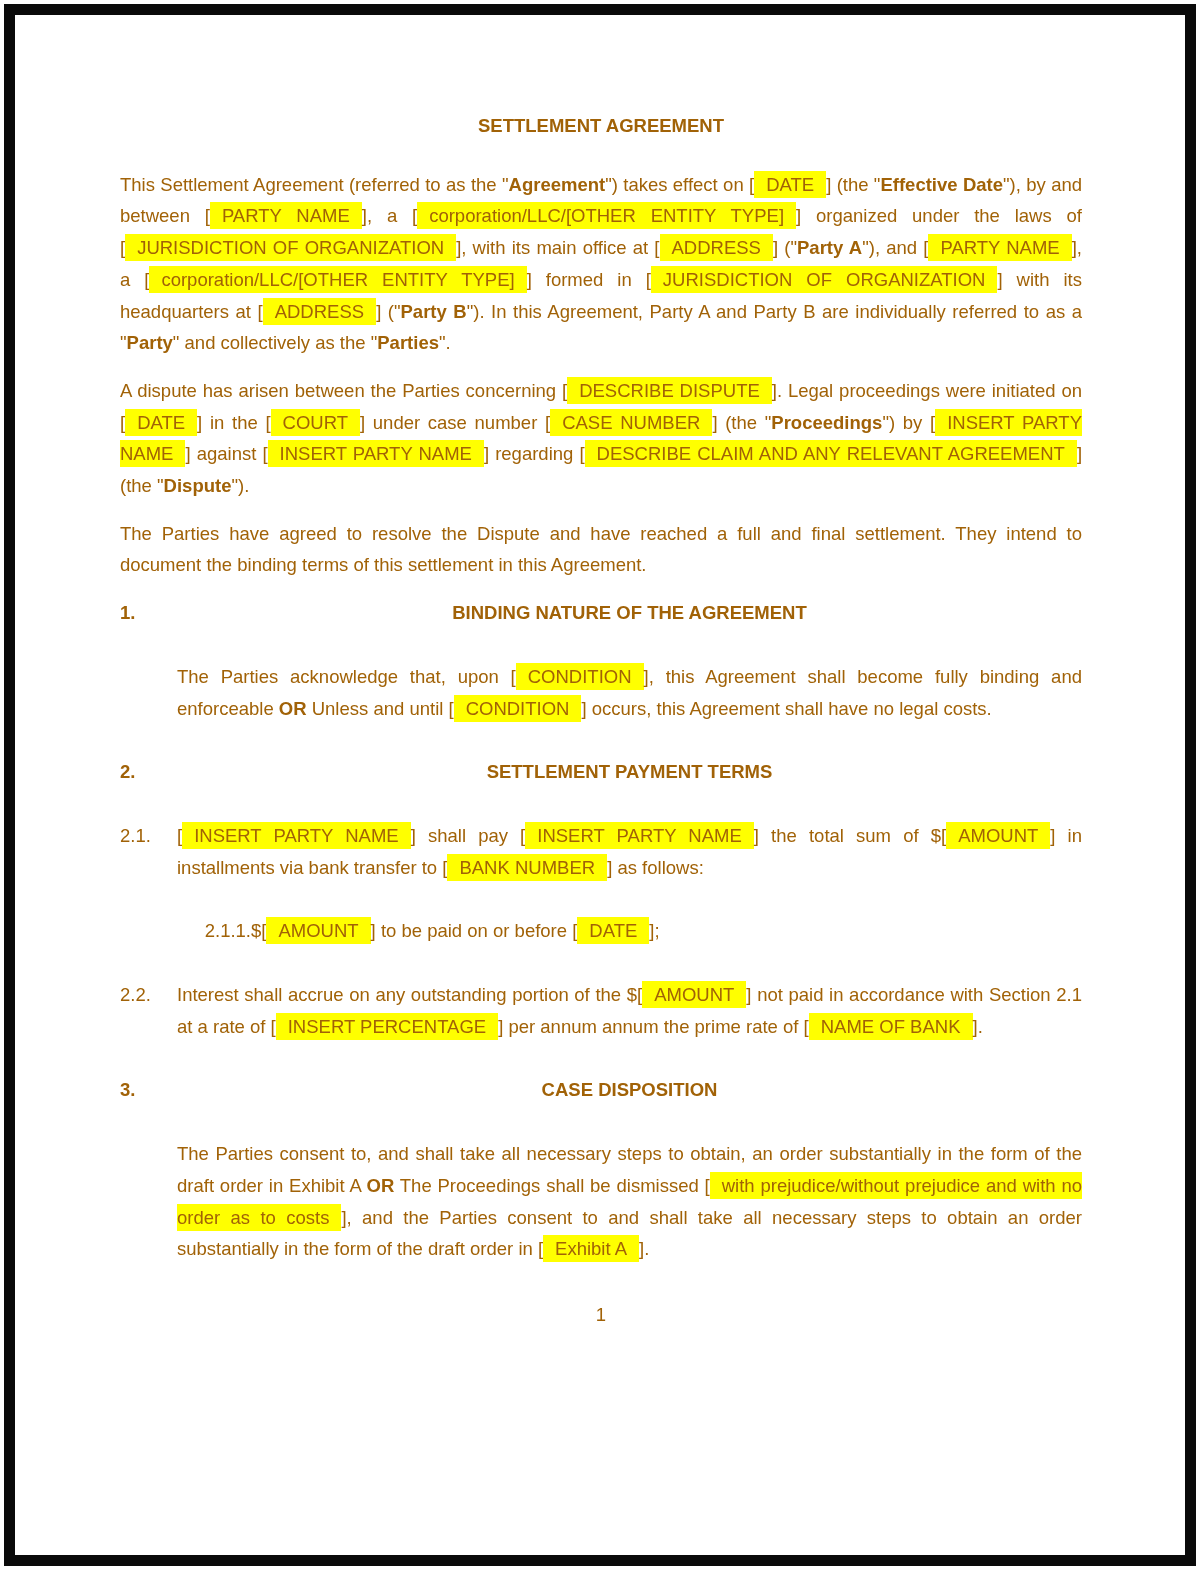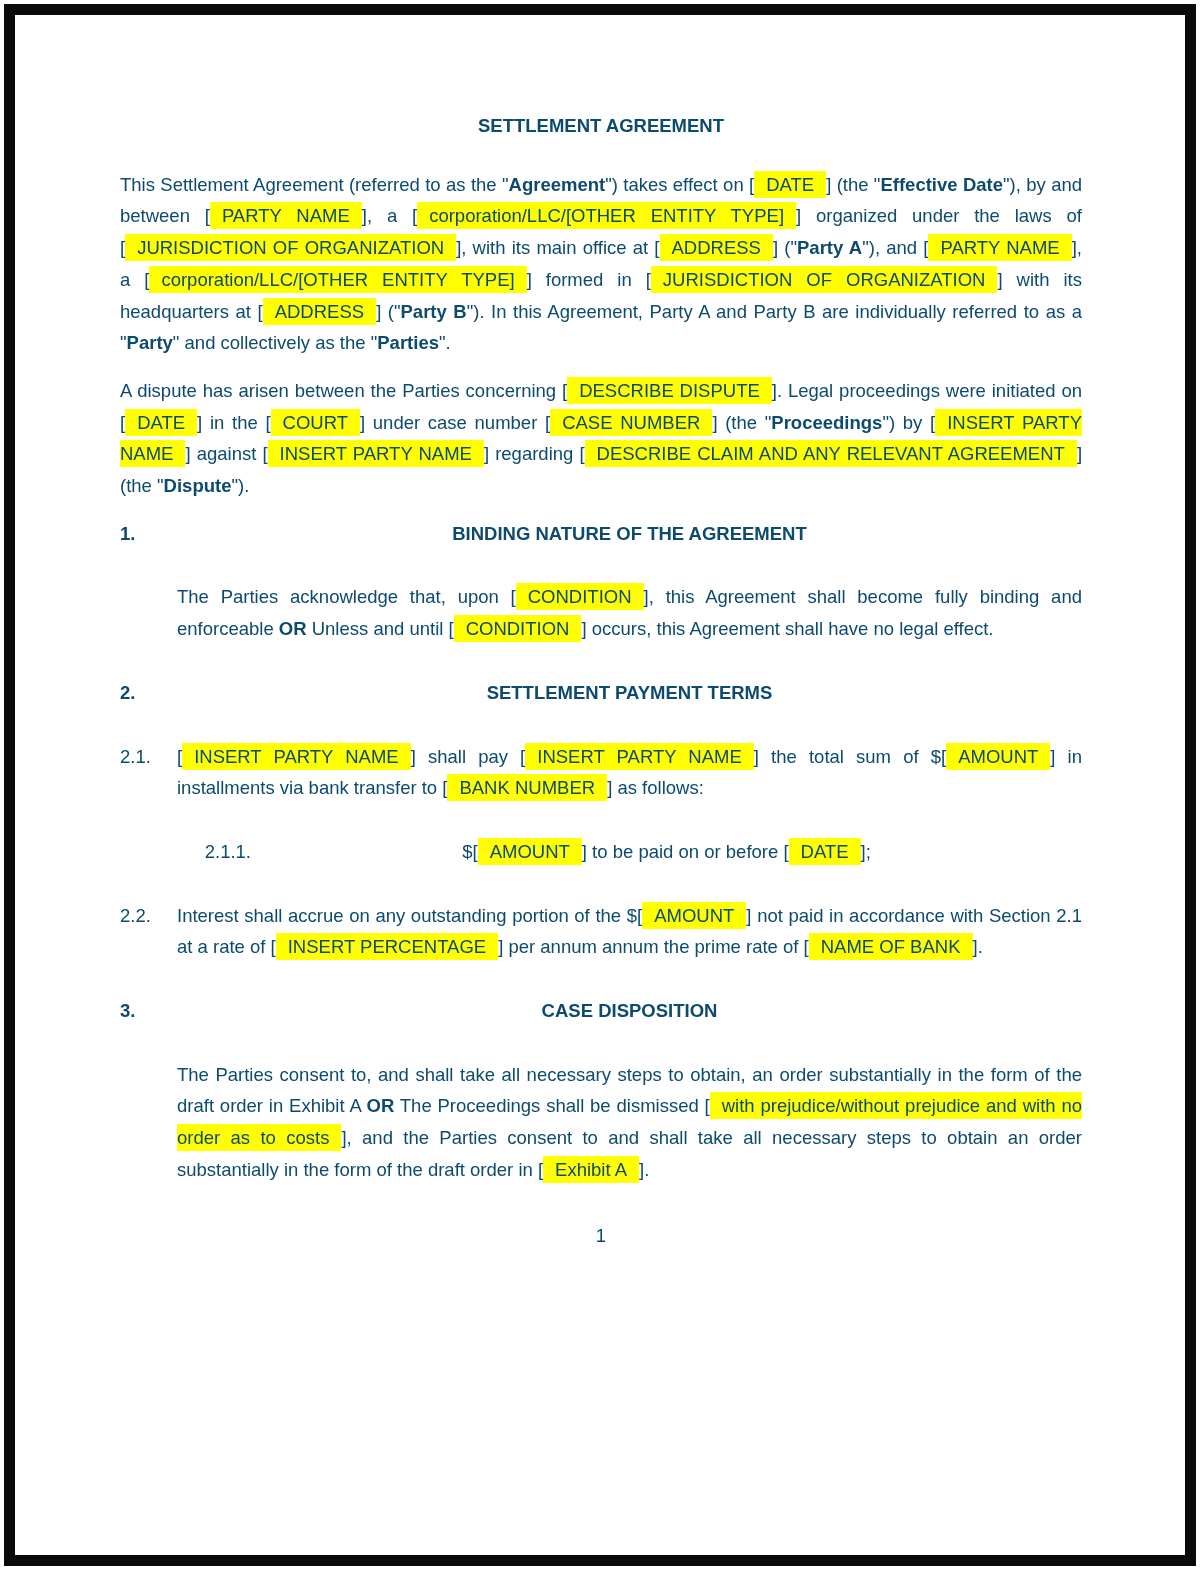--- a/index.html
+++ b/index.html
@@ -6,21 +6,21 @@
     margin: 0;
     padding: 0;
     background: #ffffff;
   }
   .sheet {
     position: relative;
     width: 1200px;
     height: 1570px;
     background: #ffffff;
     font-family: "Liberation Sans", "DejaVu Sans", sans-serif;
-    color: #0c4a6e;
+    color: #a16207;
     overflow: hidden;
   }
   .frame {
     position: absolute;
     inset: 4px;
     border: 11px solid #0a0a0a;
     box-sizing: border-box;
     pointer-events: none;
   }
   .content {
@@ -55,46 +55,47 @@
   }
   .blk-subitem {
     display: flex;
     margin-left: 60px;
     margin-bottom: 32px;
   }
   .blk-heading .num, .blk-item .num { flex: 0 0 57px; }
   .blk-subitem .num { flex: 0 0 71px; text-align: right; }
   .txt { flex: 1 1 auto; text-align: justify; }
   .blk-heading .txt { text-align: center; }
-  .blk-subitem .txt { text-align: center; }
+  .blk-subitem .txt { text-align: left; }
   .blk-pagenum {
     text-align: center;
     margin-top: 34px;
     margin-bottom: 0;
   }
   .bold { font-weight: bold; }
   .hl {
     background: var(--hl, #ffff00);
     padding: 3px 12px;
   }
 </style>
 </head>
 <body>
 
 <div class="sheet">
   <div class="frame"></div>
   <div class="content">
       <div class="blk blk-title"><span class="txt"><span>SETTLEMENT AGREEMENT</span></span></div>
       <div class="blk blk-para"><span class="txt"><span>This Settlement Agreement (referred to as the "</span><span class="bold">Agreement</span><span>") takes effect on [</span><span class="hl">DATE</span><span>] (the "</span><span class="bold">Effective Date</span><span>"), by and between [</span><span class="hl">PARTY NAME</span><span>], a [</span><span class="hl">corporation/LLC/[OTHER ENTITY TYPE]</span><span>] organized under the laws of [</span><span class="hl">JURISDICTION OF ORGANIZATION</span><span>], with its main office at [</span><span class="hl">ADDRESS</span><span>] ("</span><span class="bold">Party A</span><span>"), and [</span><span class="hl">PARTY NAME</span><span>], a [</span><span class="hl">corporation/LLC/[OTHER ENTITY TYPE]</span><span>] formed in [</span><span class="hl">JURISDICTION OF ORGANIZATION</span><span>] with its headquarters at [</span><span class="hl">ADDRESS</span><span>] ("</span><span class="bold">Party B</span><span>"). In this Agreement, Party A and Party B are individually referred to as a "</span><span class="bold">Party</span><span>" and collectively as the "</span><span class="bold">Parties</span><span>".</span></span></div>
       <div class="blk blk-para"><span class="txt"><span>A dispute has arisen between the Parties concerning [</span><span class="hl">DESCRIBE DISPUTE</span><span>]. Legal proceedings were initiated on [</span><span class="hl">DATE</span><span>] in the [</span><span class="hl">COURT</span><span>] under case number [</span><span class="hl">CASE NUMBER</span><span>] (the "</span><span class="bold">Proceedings</span><span>") by [</span><span class="hl">INSERT PARTY NAME</span><span>] against [</span><span class="hl">INSERT PARTY NAME</span><span>] regarding [</span><span class="hl">DESCRIBE CLAIM AND ANY RELEVANT AGREEMENT</span><span>] (the "</span><span class="bold">Dispute</span><span>").</span></span></div>
+      <div class="blk blk-para"><span class="txt"><span>The Parties have agreed to resolve the Dispute and have reached a full and final settlement. They intend to document the binding terms of this settlement in this Agreement.</span></span></div>
       <div class="blk blk-heading">
         <span class="num">1.</span>
         <span class="txt"><span>BINDING NATURE OF THE AGREEMENT</span></span>
       </div>
-      <div class="blk blk-indent"><span class="txt"><span>The Parties acknowledge that, upon [</span><span class="hl">CONDITION</span><span>], this Agreement shall become fully binding and enforceable </span><span class="bold">OR</span><span> Unless and until [</span><span class="hl">CONDITION</span><span>] occurs, this Agreement shall have no legal effect.</span></span></div>
+      <div class="blk blk-indent"><span class="txt"><span>The Parties acknowledge that, upon [</span><span class="hl">CONDITION</span><span>], this Agreement shall become fully binding and enforceable </span><span class="bold">OR</span><span> Unless and until [</span><span class="hl">CONDITION</span><span>] occurs, this Agreement shall have no legal costs.</span></span></div>
       <div class="blk blk-heading">
         <span class="num">2.</span>
         <span class="txt"><span>SETTLEMENT PAYMENT TERMS</span></span>
       </div>
       <div class="blk blk-item">
         <span class="num">2.1.</span>
         <span class="txt"><span>[</span><span class="hl">INSERT PARTY NAME</span><span>] shall pay [</span><span class="hl">INSERT PARTY NAME</span><span>] the total sum of $[</span><span class="hl">AMOUNT</span><span>] in installments via bank transfer to [</span><span class="hl">BANK NUMBER</span><span>] as follows:</span></span>
       </div>
       <div class="blk blk-subitem">
         <span class="num">2.1.1.</span>

